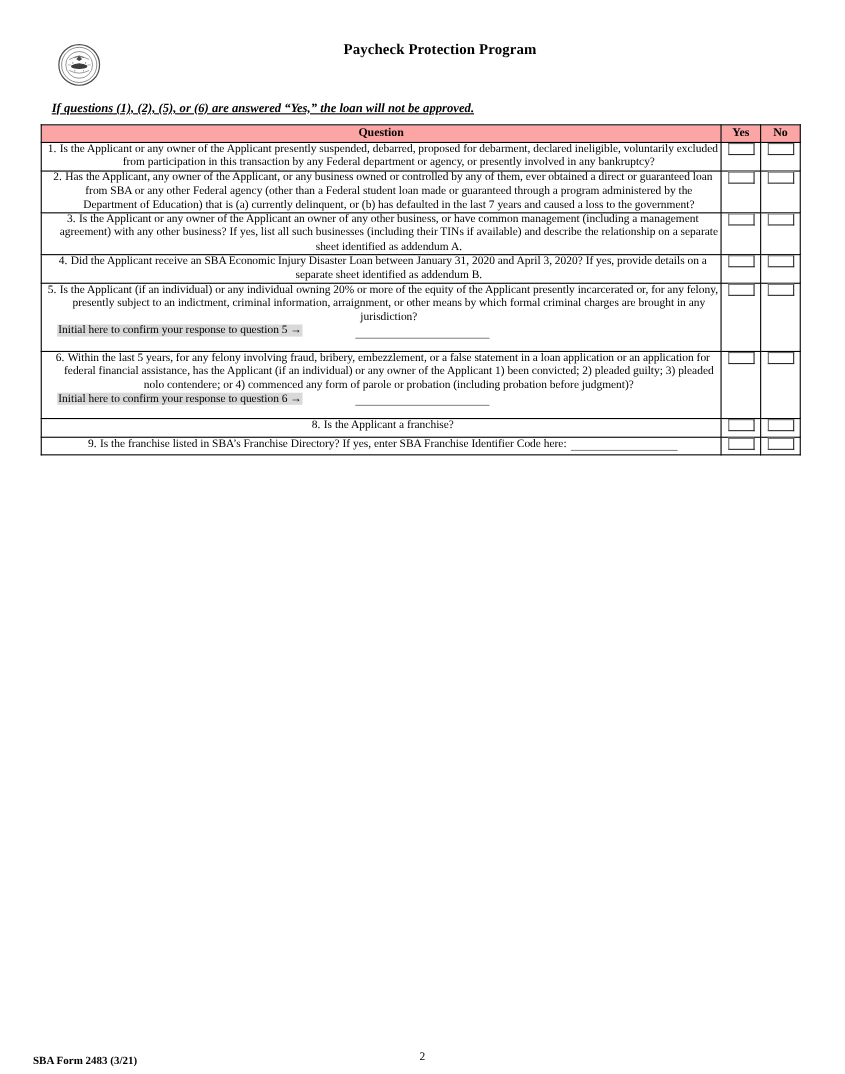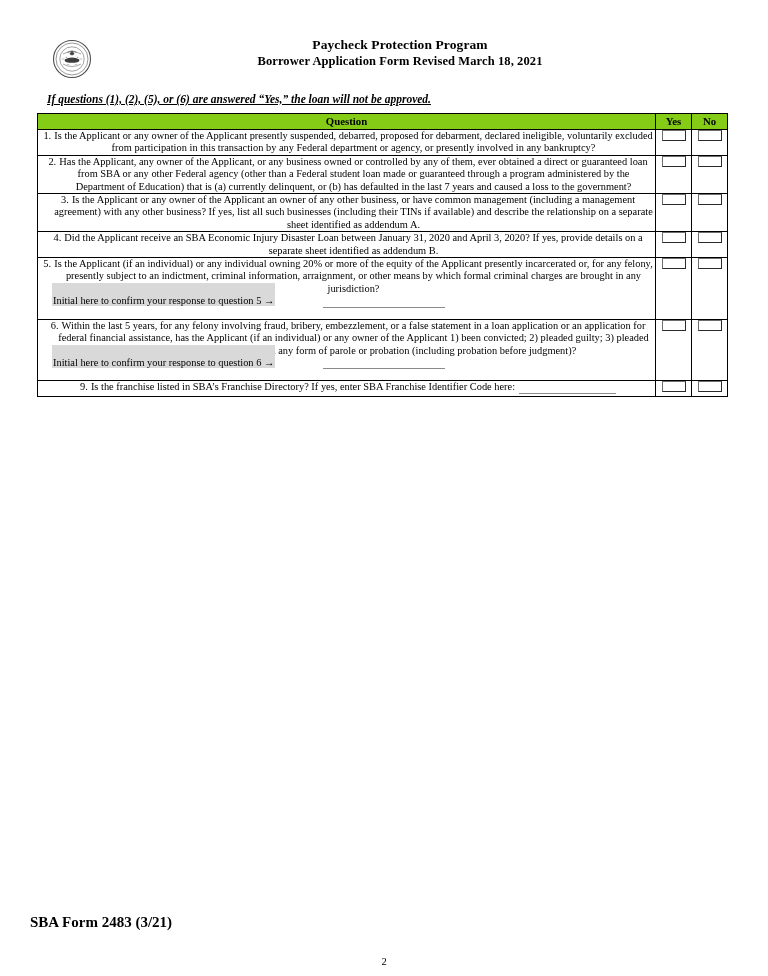--- a/index.html
+++ b/index.html
@@ -84,21 +84,21 @@
     table-layout: fixed;
     font-size: 10.4px;
     line-height: 12.4px;
   }
   .qtable td, .qtable th {
     border: 1px solid #000000;
     padding: 0;
     vertical-align: top;
   }
   .qtable thead th {
-    background: #84cc16;
+    background: #fca5a5;
     font-weight: bold;
     font-size: 10.8px;
     text-align: center;
     height: 13px;
     line-height: 13px;
     vertical-align: middle;
     padding: 1px 0 1px 0;
   }
   col.c-q { width: 618px; }
   col.c-y { width: 36px; }
@@ -123,21 +123,21 @@
 
   .initial-row {
     display: block;
     padding-left: 14px;
     position: relative;
     margin-top: 0px;
   }
   .initial-hl {
     background: #d9d9d9;
     display: inline;
-    padding: 12px 1px 0 1px;
+    padding: 0 1px 0 1px;
   }
   .sig-line {
     display: inline-block;
     width: 122px;
     border-bottom: 1px solid #8a8a8a;
     height: 9px;
     margin-left: 48px;
     vertical-align: bottom;
   }
   .spacer-line {
@@ -171,22 +171,22 @@
     border-left-color: #6e6e6e;
     border-right-color: #2a2a2a;
     border-bottom-color: #2a2a2a;
     box-shadow: inset 0 0 0 1px #ffffff;
   }
 
   
   .footer-left {
     position: absolute;
     left: 30px;
-    top: 916px;
-    font-size: 15px;
+    top: 958px;
+    font-size: 10px;
     font-weight: bold;
     line-height: 13px;
     white-space: nowrap;
   }
   .footer-page {
     position: absolute;
     left: 0;
     top: 955px;
     width: 768px;
     text-align: center;
@@ -222,21 +222,20 @@
         </g>
         <g stroke="#6b6b6b" stroke-width="0.45" fill="none">
           <path d="M9.5 20 h3"></path>
           <path d="M27.5 20 h3"></path>
         </g>
       </svg>
     </div>
 
     <div class="title-block">
       <div class="title-line1">Paycheck Protection Program</div>
-      <div class="title-line2">Borrower Application Form Revised March 18, 2021</div>
     </div>
   </div>
 
   <div class="notice">If questions (1), (2), (5), or (6) are answered “Yes,” the loan will not be approved.</div>
 
   <table class="qtable">
     <colgroup>
       <col class="c-q">
       <col class="c-y">
       <col class="c-n">
@@ -290,20 +289,27 @@
           <td class="qcell">
             <span class="qnum-row"><span class="qnum">6.</span><span class="qtext">Within the last 5 years, for any felony involving fraud, bribery, embezzlement, or a false statement in a loan application or an application for federal financial assistance, has the Applicant (if an individual) or any owner of the Applicant 1) been convicted; 2) pleaded guilty; 3) pleaded nolo contendere; or 4) commenced any form of parole or probation (including probation before judgment)?</span></span>
             <span class="initial-row"><span class="initial-hl">Initial here to confirm your response to question 6 →</span><span class="sig-line"></span></span>
             <span class="spacer-line"></span>
           </td>
           <td class="cbcell"><span class="checkbox"></span></td>
           <td class="cbcell"><span class="checkbox"></span></td>
         </tr>
         <tr>
           <td class="qcell">
+            <span class="qnum-row"><span class="qnum">8.</span><span class="qtext">Is the Applicant a franchise?</span></span>
+          </td>
+          <td class="cbcell"><span class="checkbox"></span></td>
+          <td class="cbcell"><span class="checkbox"></span></td>
+        </tr>
+        <tr>
+          <td class="qcell">
             <span class="qnum-row"><span class="qnum">9.</span><span class="qtext">Is the franchise listed in SBA’s Franchise Directory? If yes, enter SBA Franchise Identifier Code here:</span><span class="inline-blank"></span></span>
           </td>
           <td class="cbcell"><span class="checkbox"></span></td>
           <td class="cbcell"><span class="checkbox"></span></td>
         </tr>
       </tbody>
   </table>
 
   <div class="footer-left">SBA Form 2483 (3/21)</div>
   <div class="footer-page">2</div>

